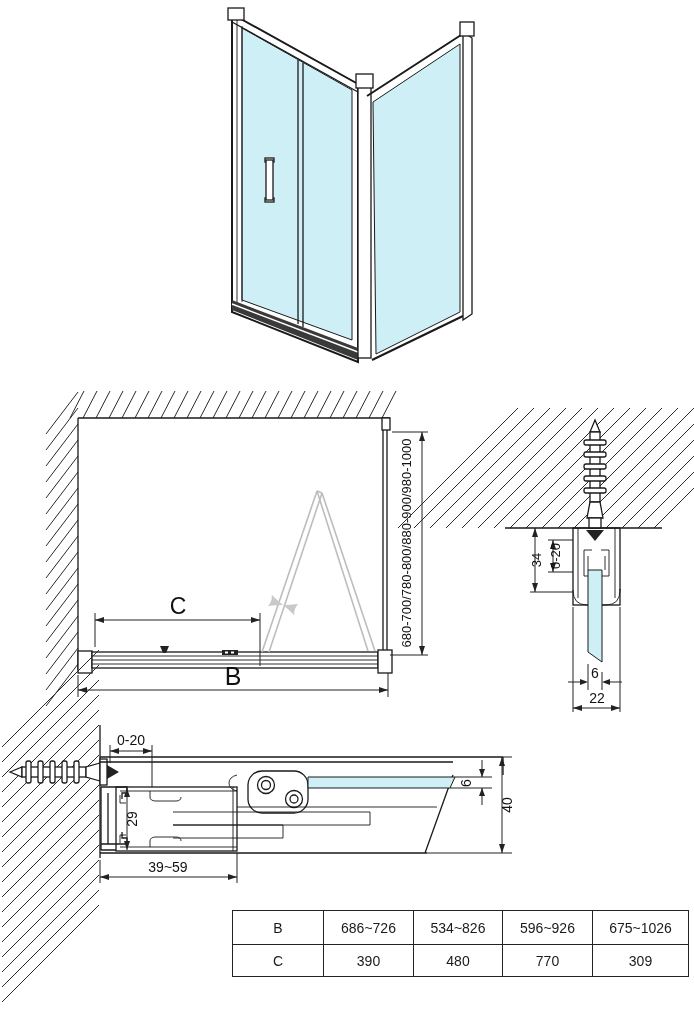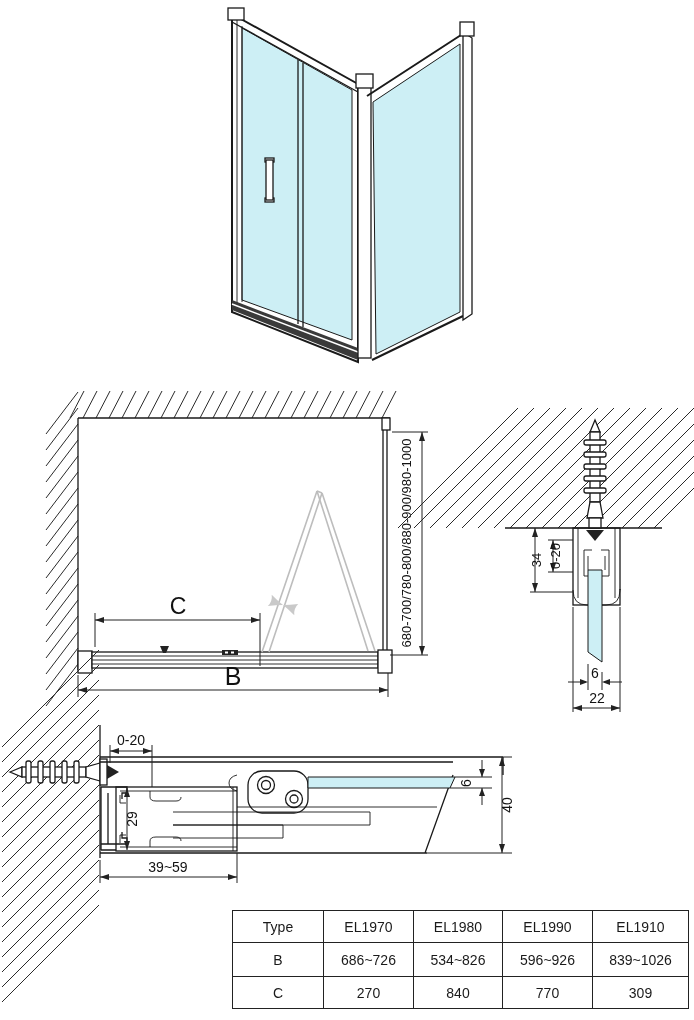--- a/index.html
+++ b/index.html
@@ -238,37 +238,30 @@
 
   <table class="spec">
     <colgroup>
         <col style="width:91px">
         <col style="width:90px">
         <col style="width:89px">
         <col style="width:90px">
         <col style="width:96px">
       </colgroup>
     <tbody>
-        <tr>
-      <td>Type</td>
-      <td>EL1970</td>
-      <td>EL1980</td>
-      <td>EL1990</td>
-      <td>EL1910</td>
-    </tr>
     <tr style="height:34px">
       <td>B</td>
       <td>686~726</td>
       <td>534~826</td>
       <td>596~926</td>
-      <td>839~1026</td>
+      <td>675~1026</td>
     </tr>
     <tr>
       <td>C</td>
-      <td>270</td>
-      <td>840</td>
+      <td>390</td>
+      <td>480</td>
       <td>770</td>
       <td>309</td>
     </tr>
   </tbody>
     </table>
 
 </div>
 
 </body></html>

